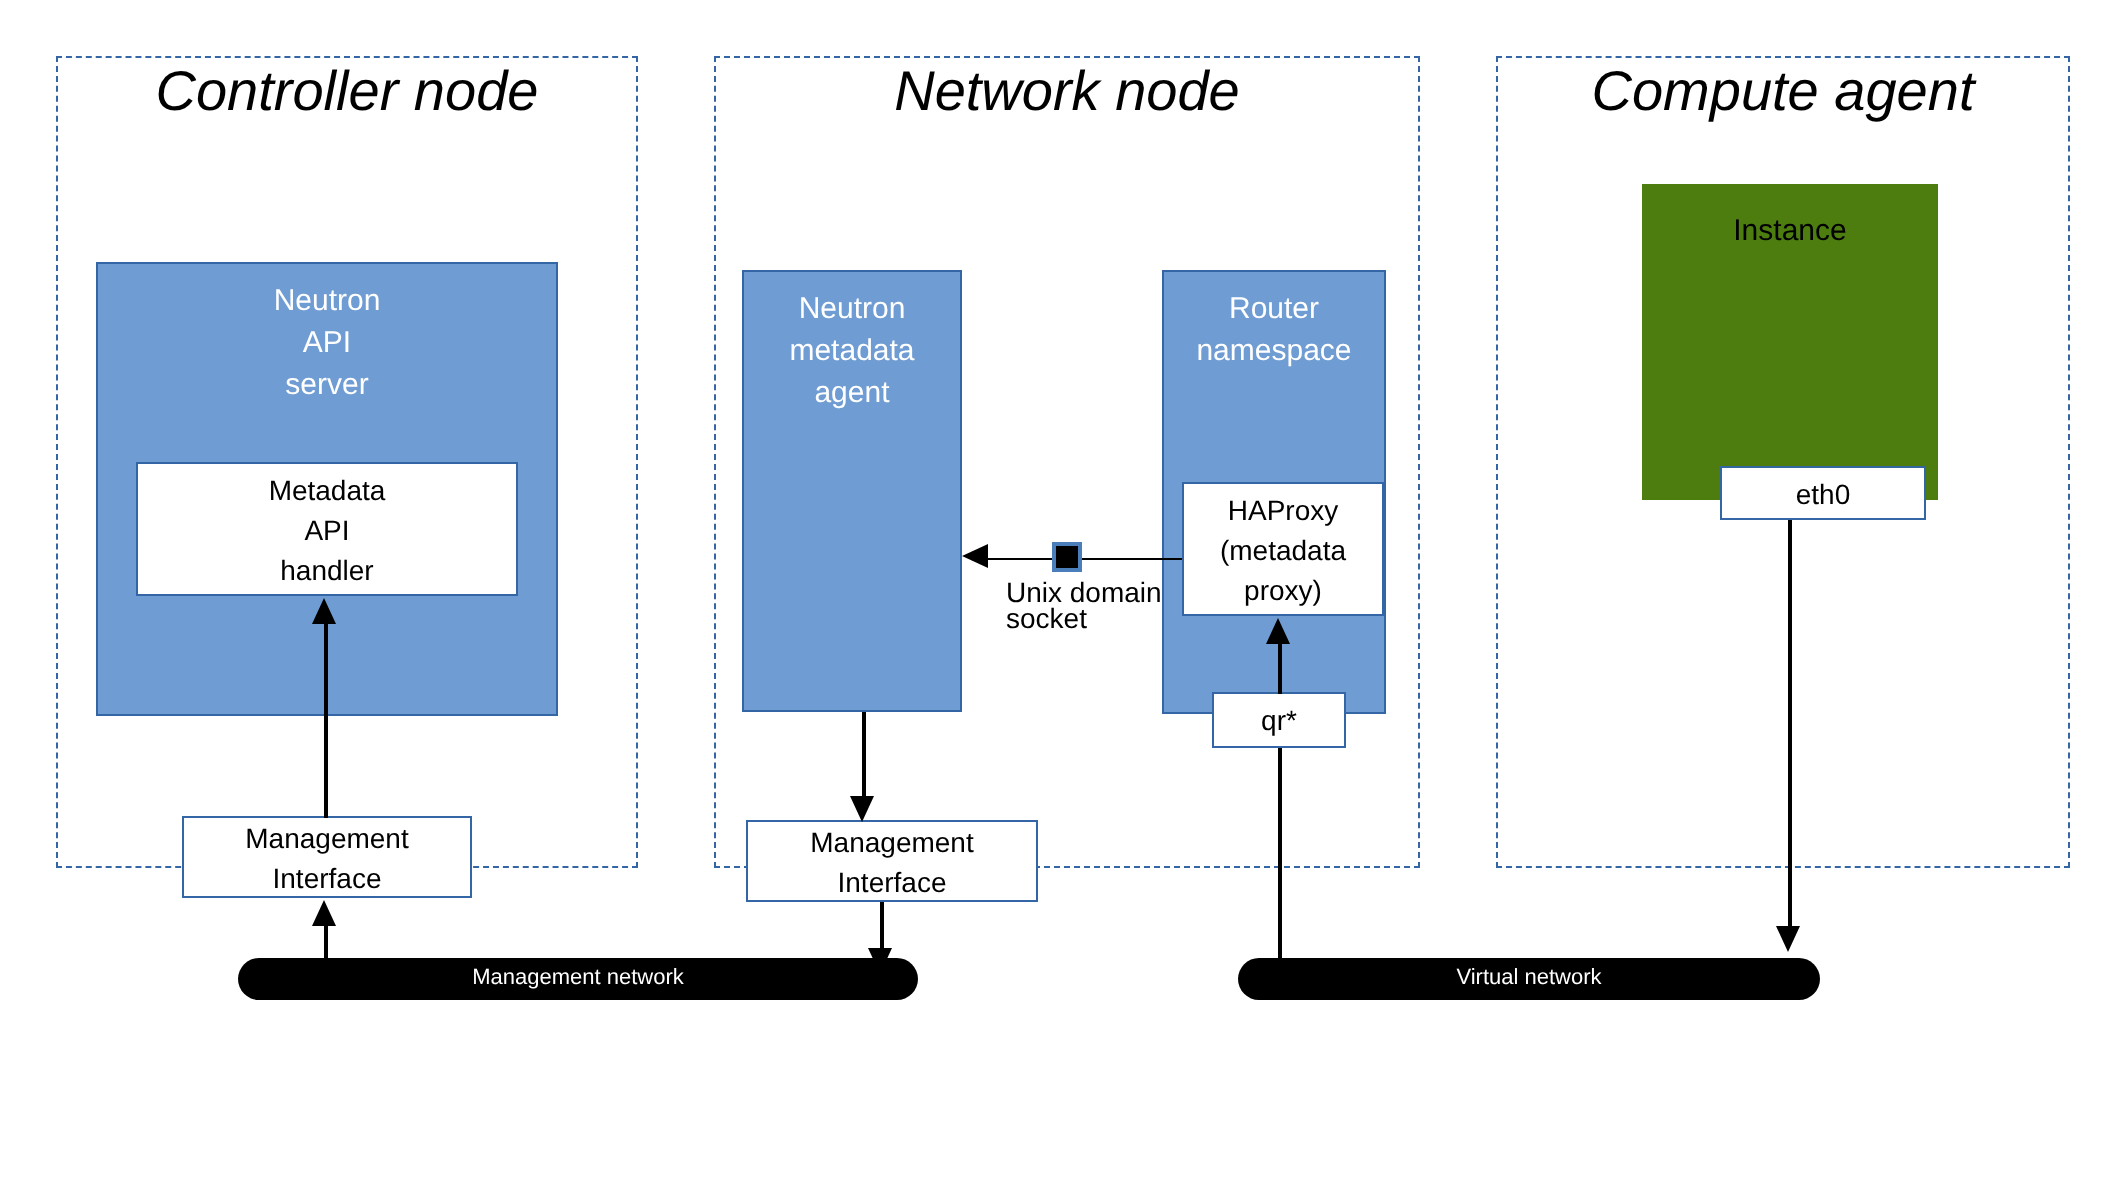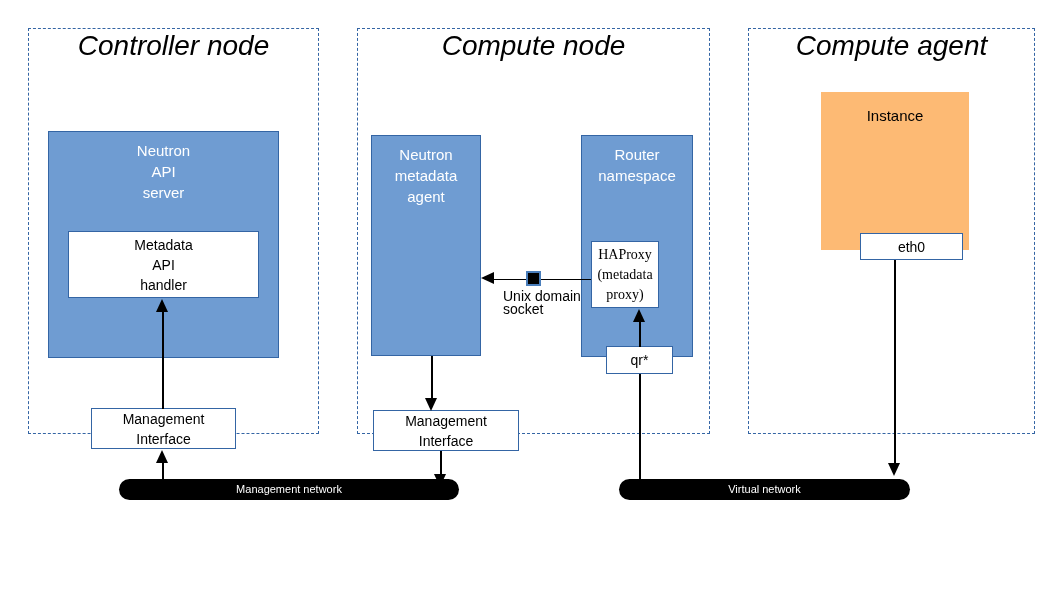--- a/index.html
+++ b/index.html
@@ -47,21 +47,21 @@
     border:1px solid #3465a4;
     color:#000000;
     font-size:14px;
     line-height:20px;
     text-align:center;
     display:flex;
     align-items:center;
     justify-content:center;
   }
   .gray-box{
-    background:#fdba74;
+    background:#4d7c0f;
     border:none;
     color:#000;
     font-size:15px;
     line-height:20px;
     text-align:center;
     padding-top:14px;
   }
 
   
   .net-bar{
@@ -131,30 +131,30 @@
   <div class="abs white-box lbl-multi" style="left:91px;top:408px;width:145px;height:41px;">Management
 Interface</div>
 
   <div class="abs vline" style="left:162px;top:310px;height:99px;"></div>
   <div class="arrow-up" style="left:156px;top:299px;"></div>
 
   <div class="abs vline" style="left:162px;top:461px;height:29px;"></div>
   <div class="arrow-up" style="left:156px;top:450px;"></div>
 
   <div class="abs node-box" style="left:357px;top:28px;width:353px;height:406px;"></div>
-  <div class="node-title" style="left:357px;top:34px;width:353px;">Compute node</div>
+  <div class="node-title" style="left:357px;top:34px;width:353px;">Network node</div>
 
   <div class="abs blue-box lbl-multi" style="left:371px;top:135px;width:110px;height:221px;">Neutron
 metadata
 agent</div>
 
   <div class="abs blue-box lbl-multi" style="left:581px;top:135px;width:112px;height:222px;">Router
 namespace</div>
 
-  <div class="abs white-box lbl-multi" style="left:591px;top:241px;width:68px;height:67px;font-family:Liberation Serif, serif;">HAProxy
+  <div class="abs white-box lbl-multi" style="left:591px;top:241px;width:101px;height:67px;">HAProxy
 (metadata
 proxy)</div>
 
   <div class="abs white-box" style="left:606px;top:346px;width:67px;height:28px;">qr*</div>
 
   <div class="abs white-box lbl-multi" style="left:373px;top:410px;width:146px;height:41px;">Management
 Interface</div>
 
   <div class="abs hline" style="left:494px;top:278.5px;width:97px;"></div>
   <div class="arrow-left" style="left:481px;top:272px;"></div>

